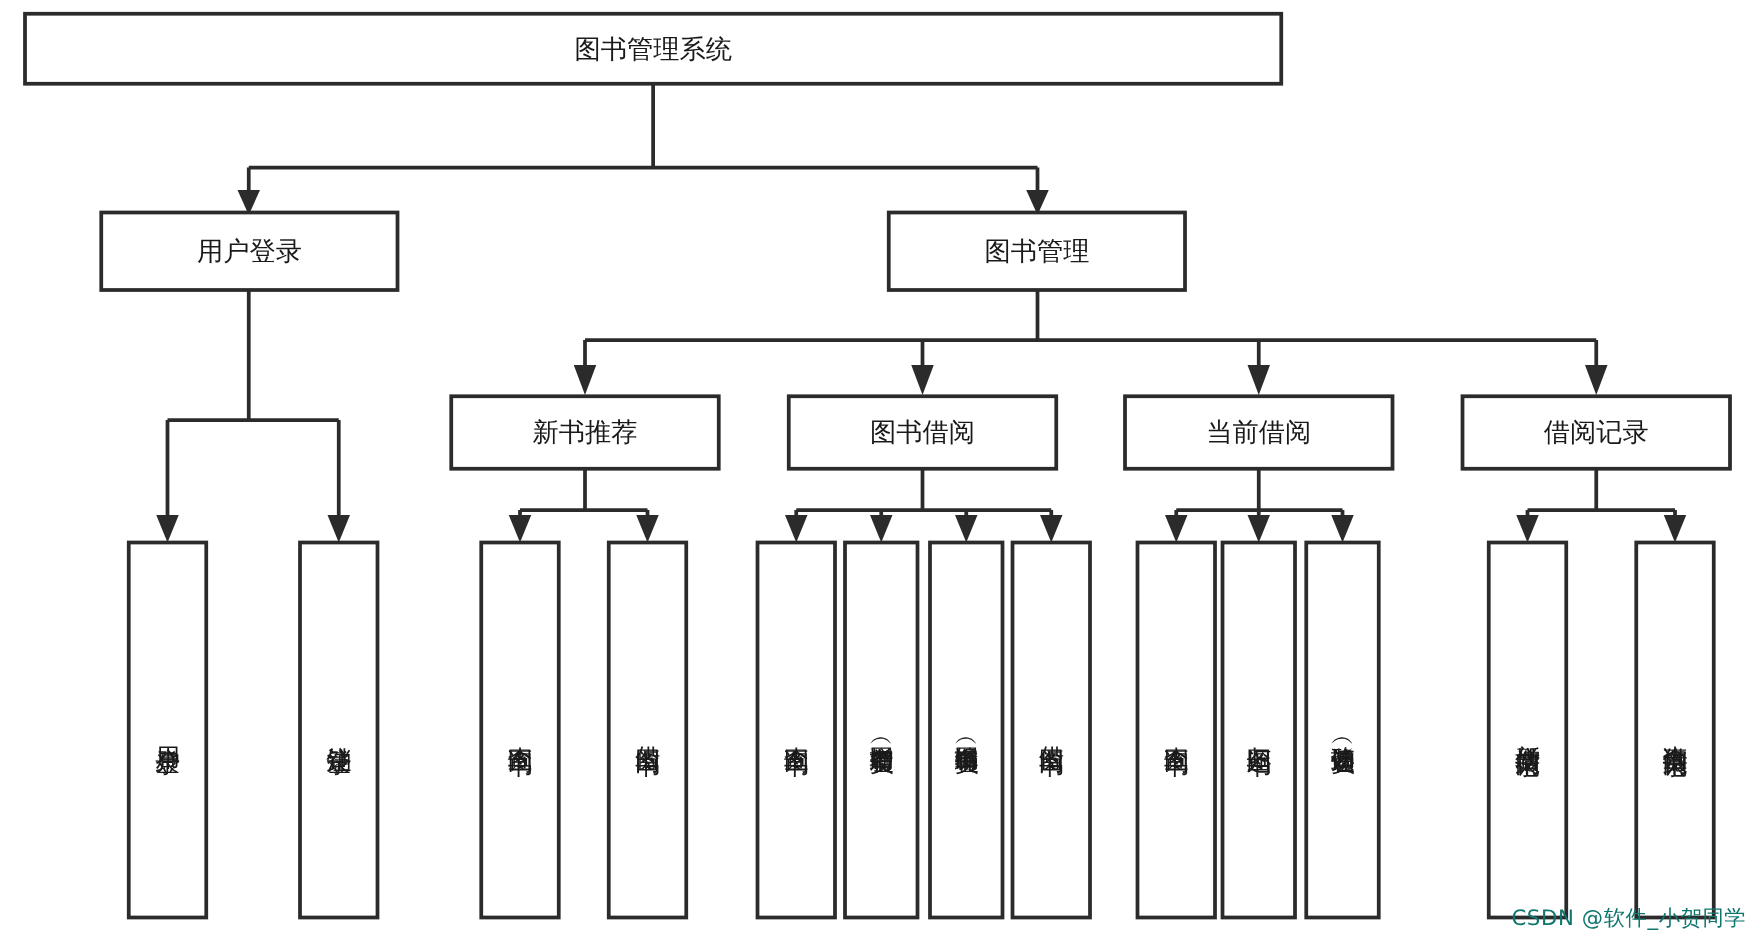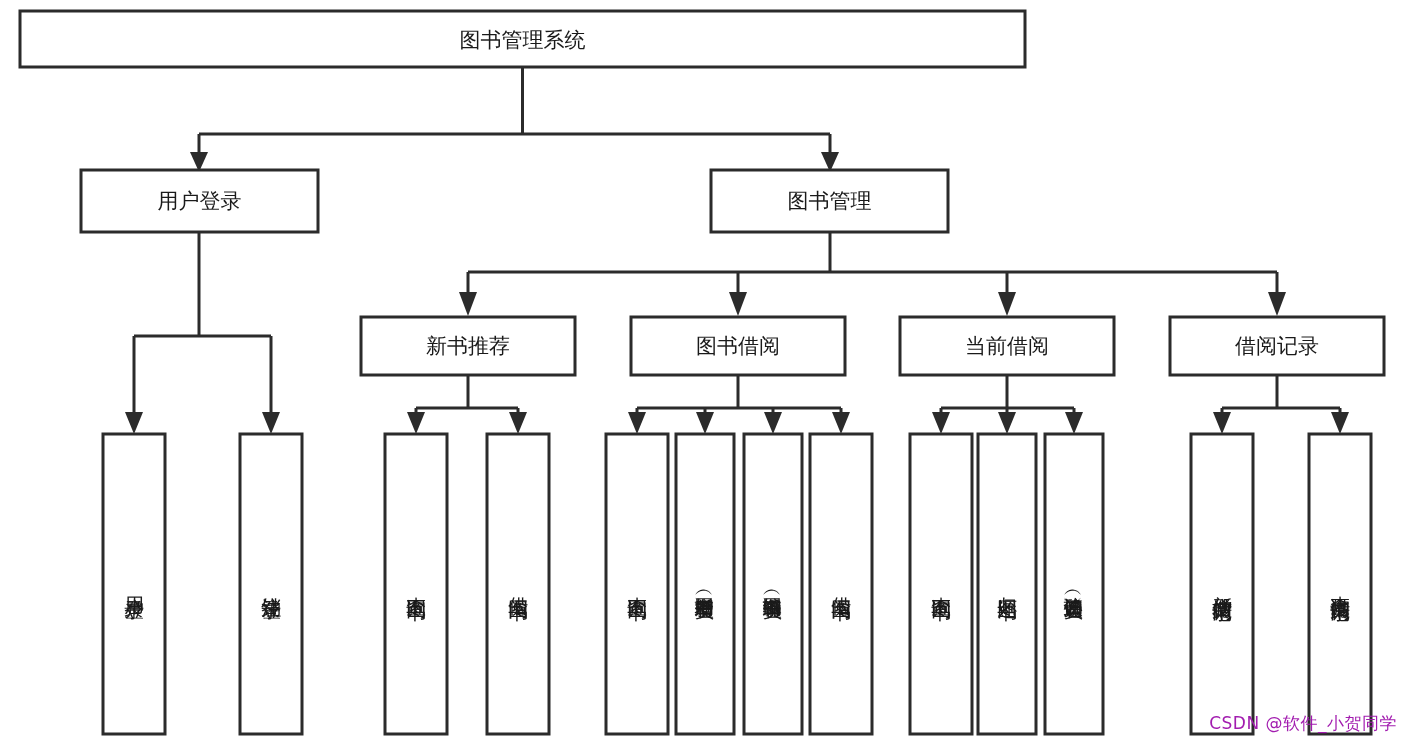--- a/index.html
+++ b/index.html
@@ -61,24 +61,24 @@
     display: flex;
     align-items: center;
     justify-content: center;
     text-align: center;
     white-space: nowrap;
     pointer-events: none;
   }
   .watermark {
     position: absolute;
     right: 8px;
-    bottom: 12px;
+    bottom: 1px;
     font-family: "DejaVu Sans", "Liberation Sans", sans-serif;
     font-size: 17px;
-    color: #a21caf;
+    color: #0f766e;
     letter-spacing: 0.5px;
     white-space: nowrap;
   }
 </style>
 </head>
 <body>
 
 <div id="diagram-root">
 
   <svg id="flow-svg" viewBox="0 0 1405 747">

